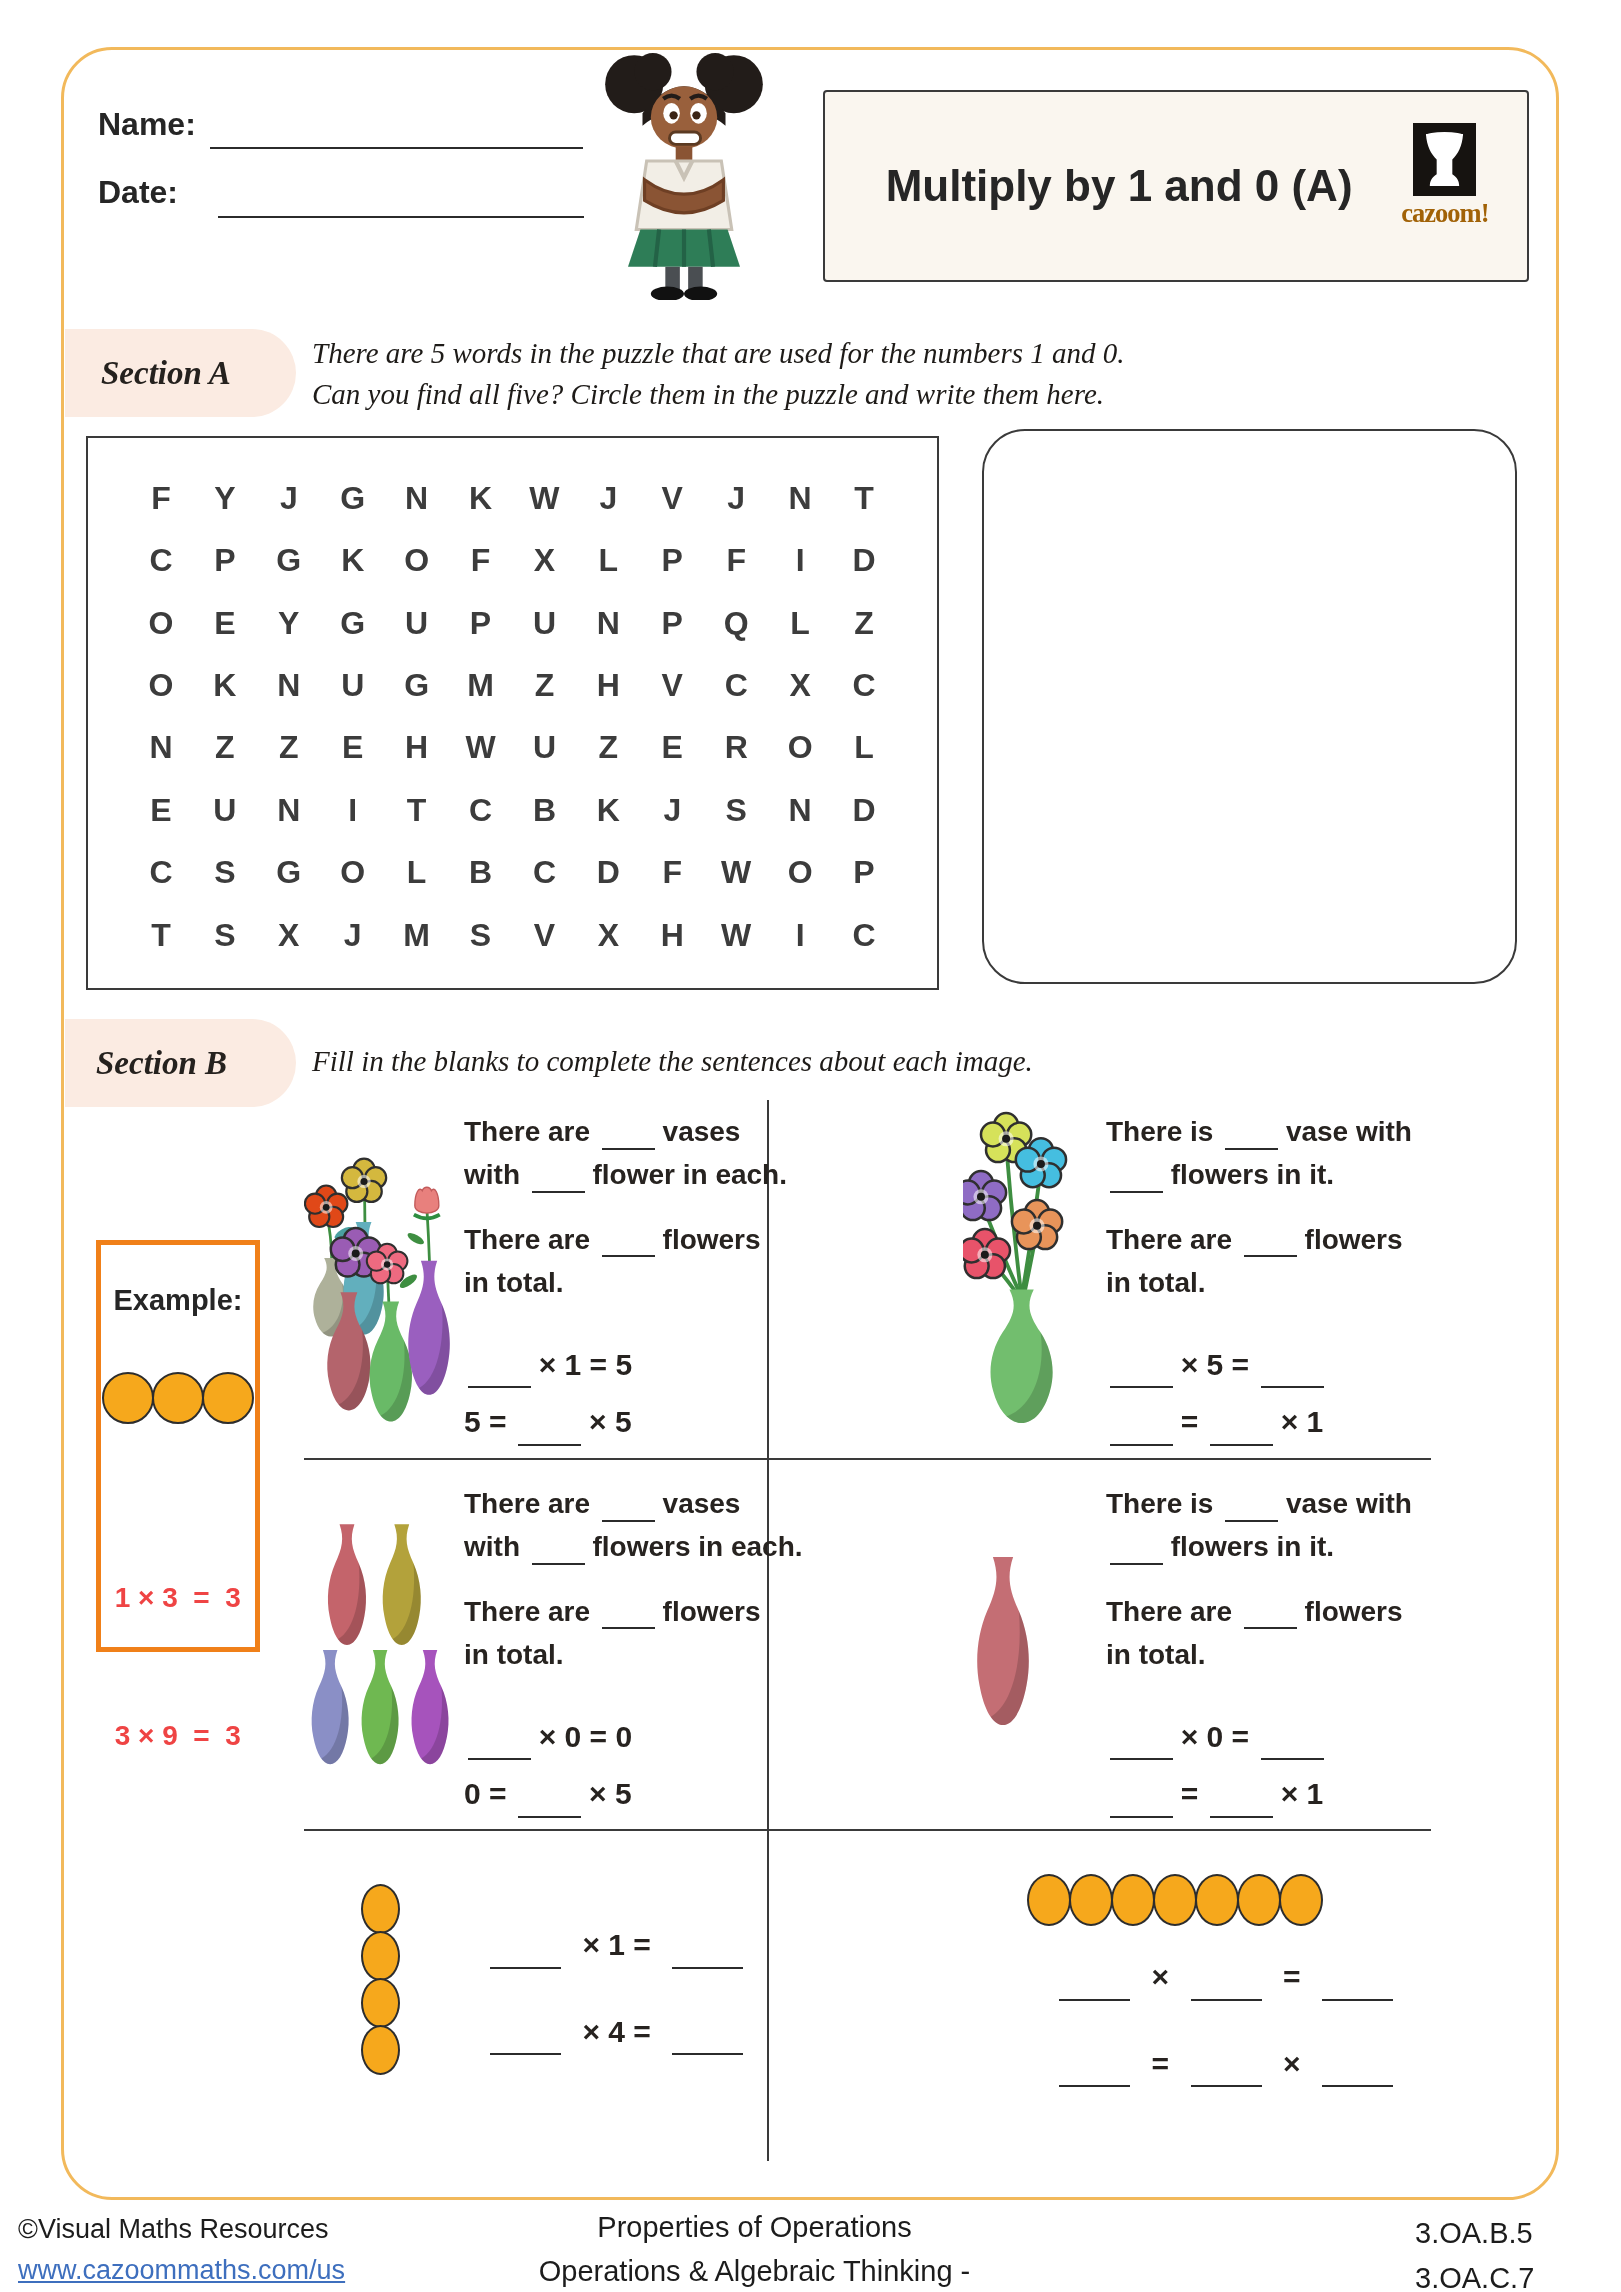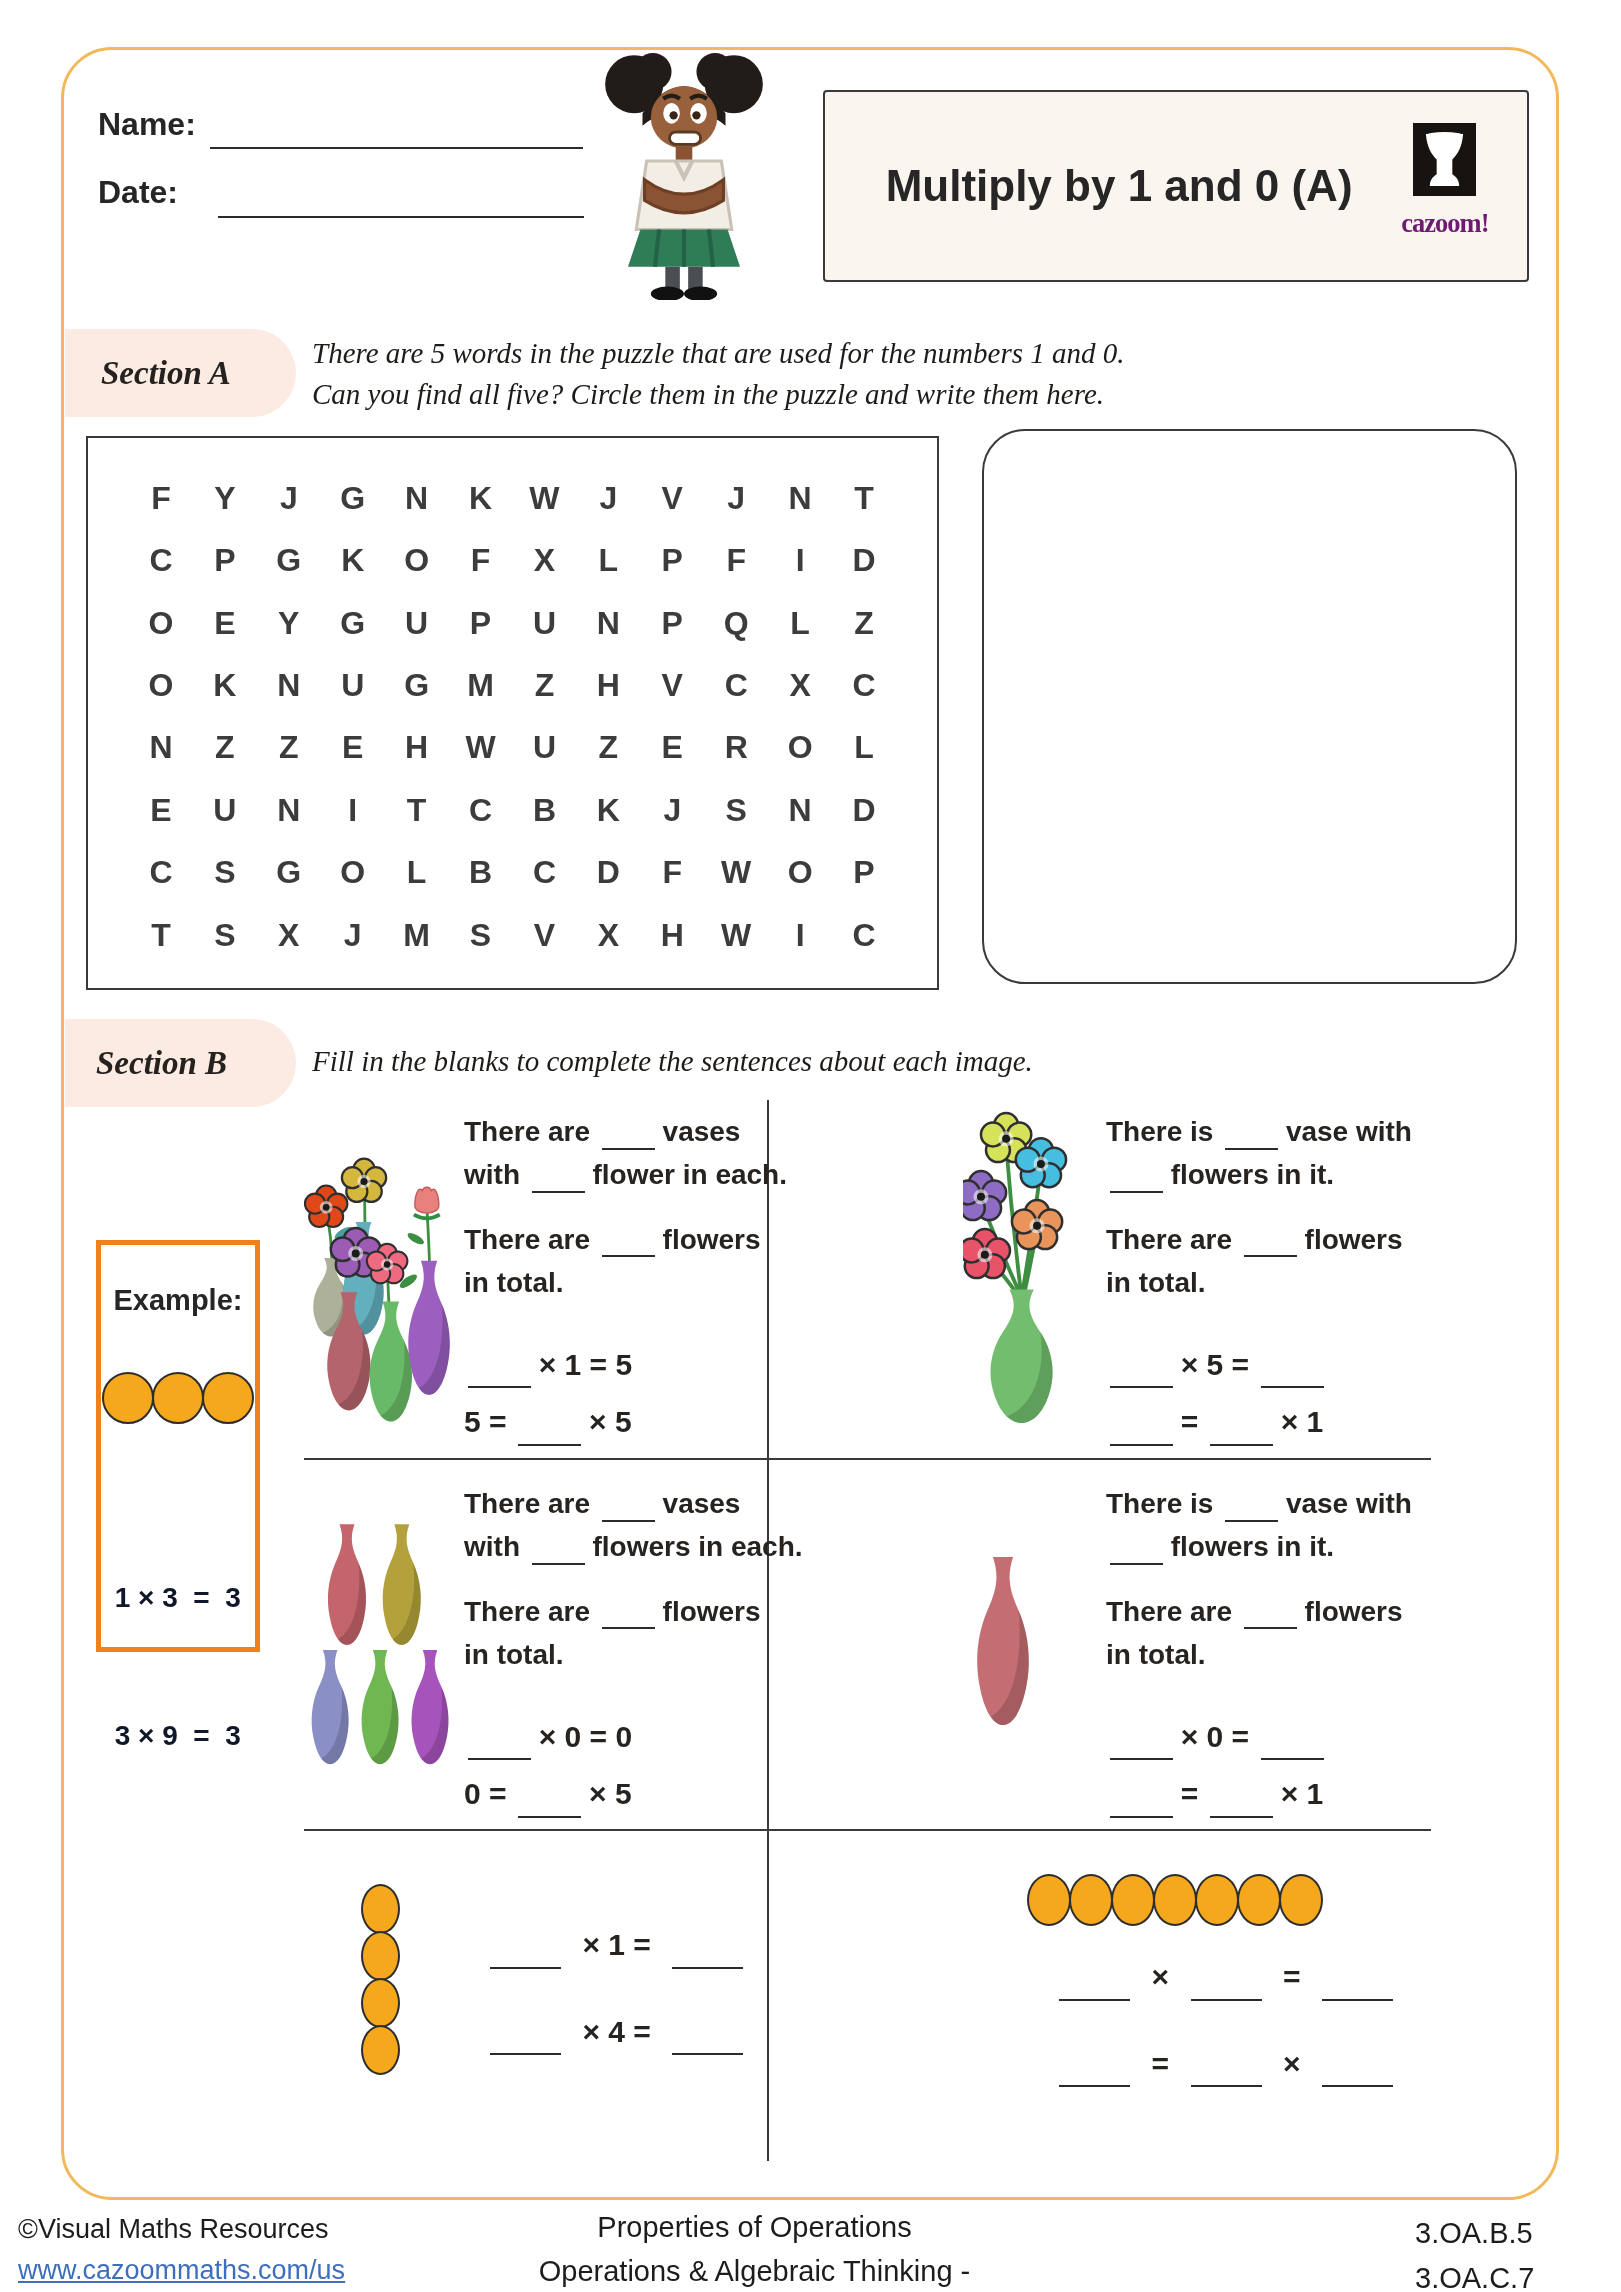--- a/index.html
+++ b/index.html
@@ -11,22 +11,22 @@
   .fld-label{position:absolute;font-size:32px;font-weight:700;color:#262626;}
   .fld-line{position:absolute;border-bottom:2.9px solid #2b2b2b;height:0;}
   .girl{position:absolute;left:580px;top:51px;}
   .title-box{position:absolute;left:823px;top:90px;width:702px;height:188px;background:#FAF6EF;
              border:2.9px solid #3a3a3a;border-radius:4px;}
   .title-text{position:absolute;left:19.6px;top:0;width:549px;height:100%;display:flex;
               align-items:center;justify-content:center;font-size:44px;font-weight:700;color:#262626;}
   .logo{position:absolute;right:19.6px;top:31px;width:125px;text-align:center;}
   .logo-box{width:63px;height:73px;margin:0 auto;background:#161310;display:flex;
             align-items:center;justify-content:center;}
-  .logo-text{font-family:"Liberation Serif",serif;font-weight:700;font-size:26.5px;color:#701a75;
-             letter-spacing:-1px;margin-top:12px;}
+  .logo-text{font-family:"Liberation Serif",serif;font-weight:700;font-size:26.5px;color:#a16207;
+             letter-spacing:-1px;margin-top:2px;}
   
   .sec-label{position:absolute;left:65px;width:231px;height:88px;background:#FBEBE2;
              border-radius:0 45px 45px 0;display:flex;align-items:center;padding-left:31px;
              box-sizing:border-box;font-family:"Liberation Serif",serif;font-style:italic;
              font-weight:700;font-size:33px;color:#25211e;}
   .sec-instr{position:absolute;left:312px;font-family:"Liberation Serif",serif;font-style:italic;
              font-size:29px;color:#1e1b18;line-height:41px;}
   
   .ws-box{position:absolute;left:86px;top:436px;width:853px;height:554px;border:2.9px solid #3a3a3a;
           box-sizing:border-box;display:grid;grid-template-columns:repeat(12,1fr);
@@ -36,21 +36,21 @@
   .answer-box{position:absolute;left:982px;top:429px;width:535px;height:555px;
               border:2.9px solid #3a3a3a;border-radius:43px;box-sizing:border-box;}
   
   .divider-v{position:absolute;left:767px;top:1100px;height:1061px;width:0;border-left:2.9px solid #3a3a3a;}
   .divider-h{position:absolute;left:304px;width:1127px;height:0;border-top:2.9px solid #3a3a3a;}
   .example-box{position:absolute;left:96px;top:1240px;width:164px;height:412px;
                border:5.9px solid #F08019;box-sizing:border-box;background:#fff;}
   .ex-title{margin-top:39px;text-align:center;font-size:29px;font-weight:700;color:#262626;}
   .ex-circles{margin-top:55px;display:flex;justify-content:center;}
   .ex-eqs{margin-top:59px;padding-left:13.7px;font-size:28px;font-weight:700;line-height:46px;
-          white-space:pre;color:#0f172a;}
+          white-space:pre;color:#ef4444;}
   .counter{background:#F6A81C;border:2.9px solid #2d2d2d;border-radius:50%;box-sizing:border-box;flex:none;}
   .ex-circles .counter{width:52px;height:52px;margin:0 -1px;}
   .v-circles{position:absolute;display:flex;flex-direction:column;}
   .v-circles .counter{width:39px;height:50px;margin-bottom:-2.9px;}
   .h-circles{position:absolute;display:flex;}
   .h-circles .counter{width:44px;height:52px;margin-right:-2px;}
   
   .cell-text{position:absolute;color:#272320;}
   .t-line{white-space:nowrap;font-size:28px;font-weight:700;line-height:43px;height:43px;}
   .sentence{margin-bottom:21.6px;}

